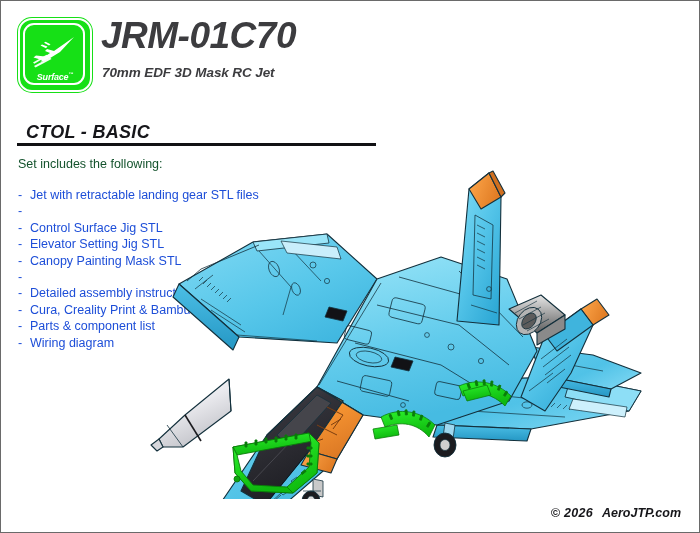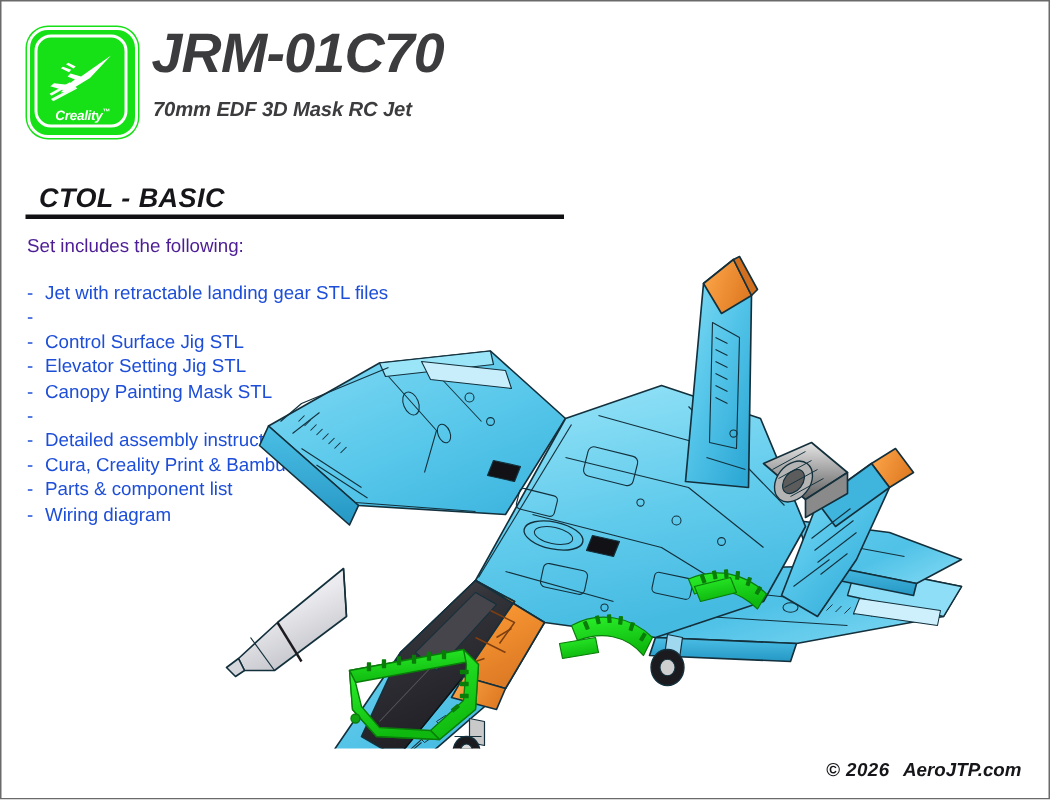--- a/index.html
+++ b/index.html
@@ -51,21 +51,21 @@
     letter-spacing:0.3px;
   }
   #section-rule{
     position:absolute;left:16px;top:142px;width:359px;height:3px;
     background:#111114;
   }
 
   
   #intro{
     position:absolute;left:17px;top:156px;
-    font-size:12.5px;color:#4c1d95;
+    font-size:12.5px;color:#14532d;
   }
   #bullets{
     position:absolute;left:17px;top:186px;
     font-size:12.5px;color:#1d4ed8;
   }
   .bullet{height:16.4px;line-height:16.4px;white-space:nowrap;}
   .bullet .dash{display:inline-block;width:12px;}
 
   
   #footer{
@@ -93,21 +93,21 @@
       <div id="logo-inner"></div>
       <svg id="logo-svg" width="70" height="70" viewBox="0 0 70 70">
         <g fill="#ffffff">
           <path d="M54 17 L34 31 L27 29 L25 31 L30 33 L25 36.5 L16 35.5 L13.5 37.5 L22 40 L20.5 41.5 L23.5 41.5 L31 37.5 L40 32 Z"></path>
           <path d="M27.5 26.5 L22 24.5 L20.5 25.5 L26 28.2 Z"></path>
           <path d="M30.5 24.3 L25.5 21.8 L24 22.8 L29 25.6 Z"></path>
           <path d="M14 46 L30 37.5 L31.5 39 L15.5 47.5 Z" opacity="0.95"></path>
           <path d="M13 42.5 L26.5 34.8 L27.8 36.1 L14.3 43.8 Z" opacity="0.95"></path>
         </g>
       </svg>
-      <div id="logo-wordmark"><span>Creality</span><span id="logo-tm">™</span></div>
+      <div id="logo-wordmark"><span>Surface</span><span id="logo-tm">™</span></div>
     </div>
 
     <div id="title">JRM-01C70</div>
     <div id="subtitle">70mm EDF 3D Mask RC Jet</div>
   </div>
 
   <div id="section-heading">CTOL - BASIC</div>
   <div id="section-rule"></div>
 
   <div id="intro">Set includes the following:</div>

